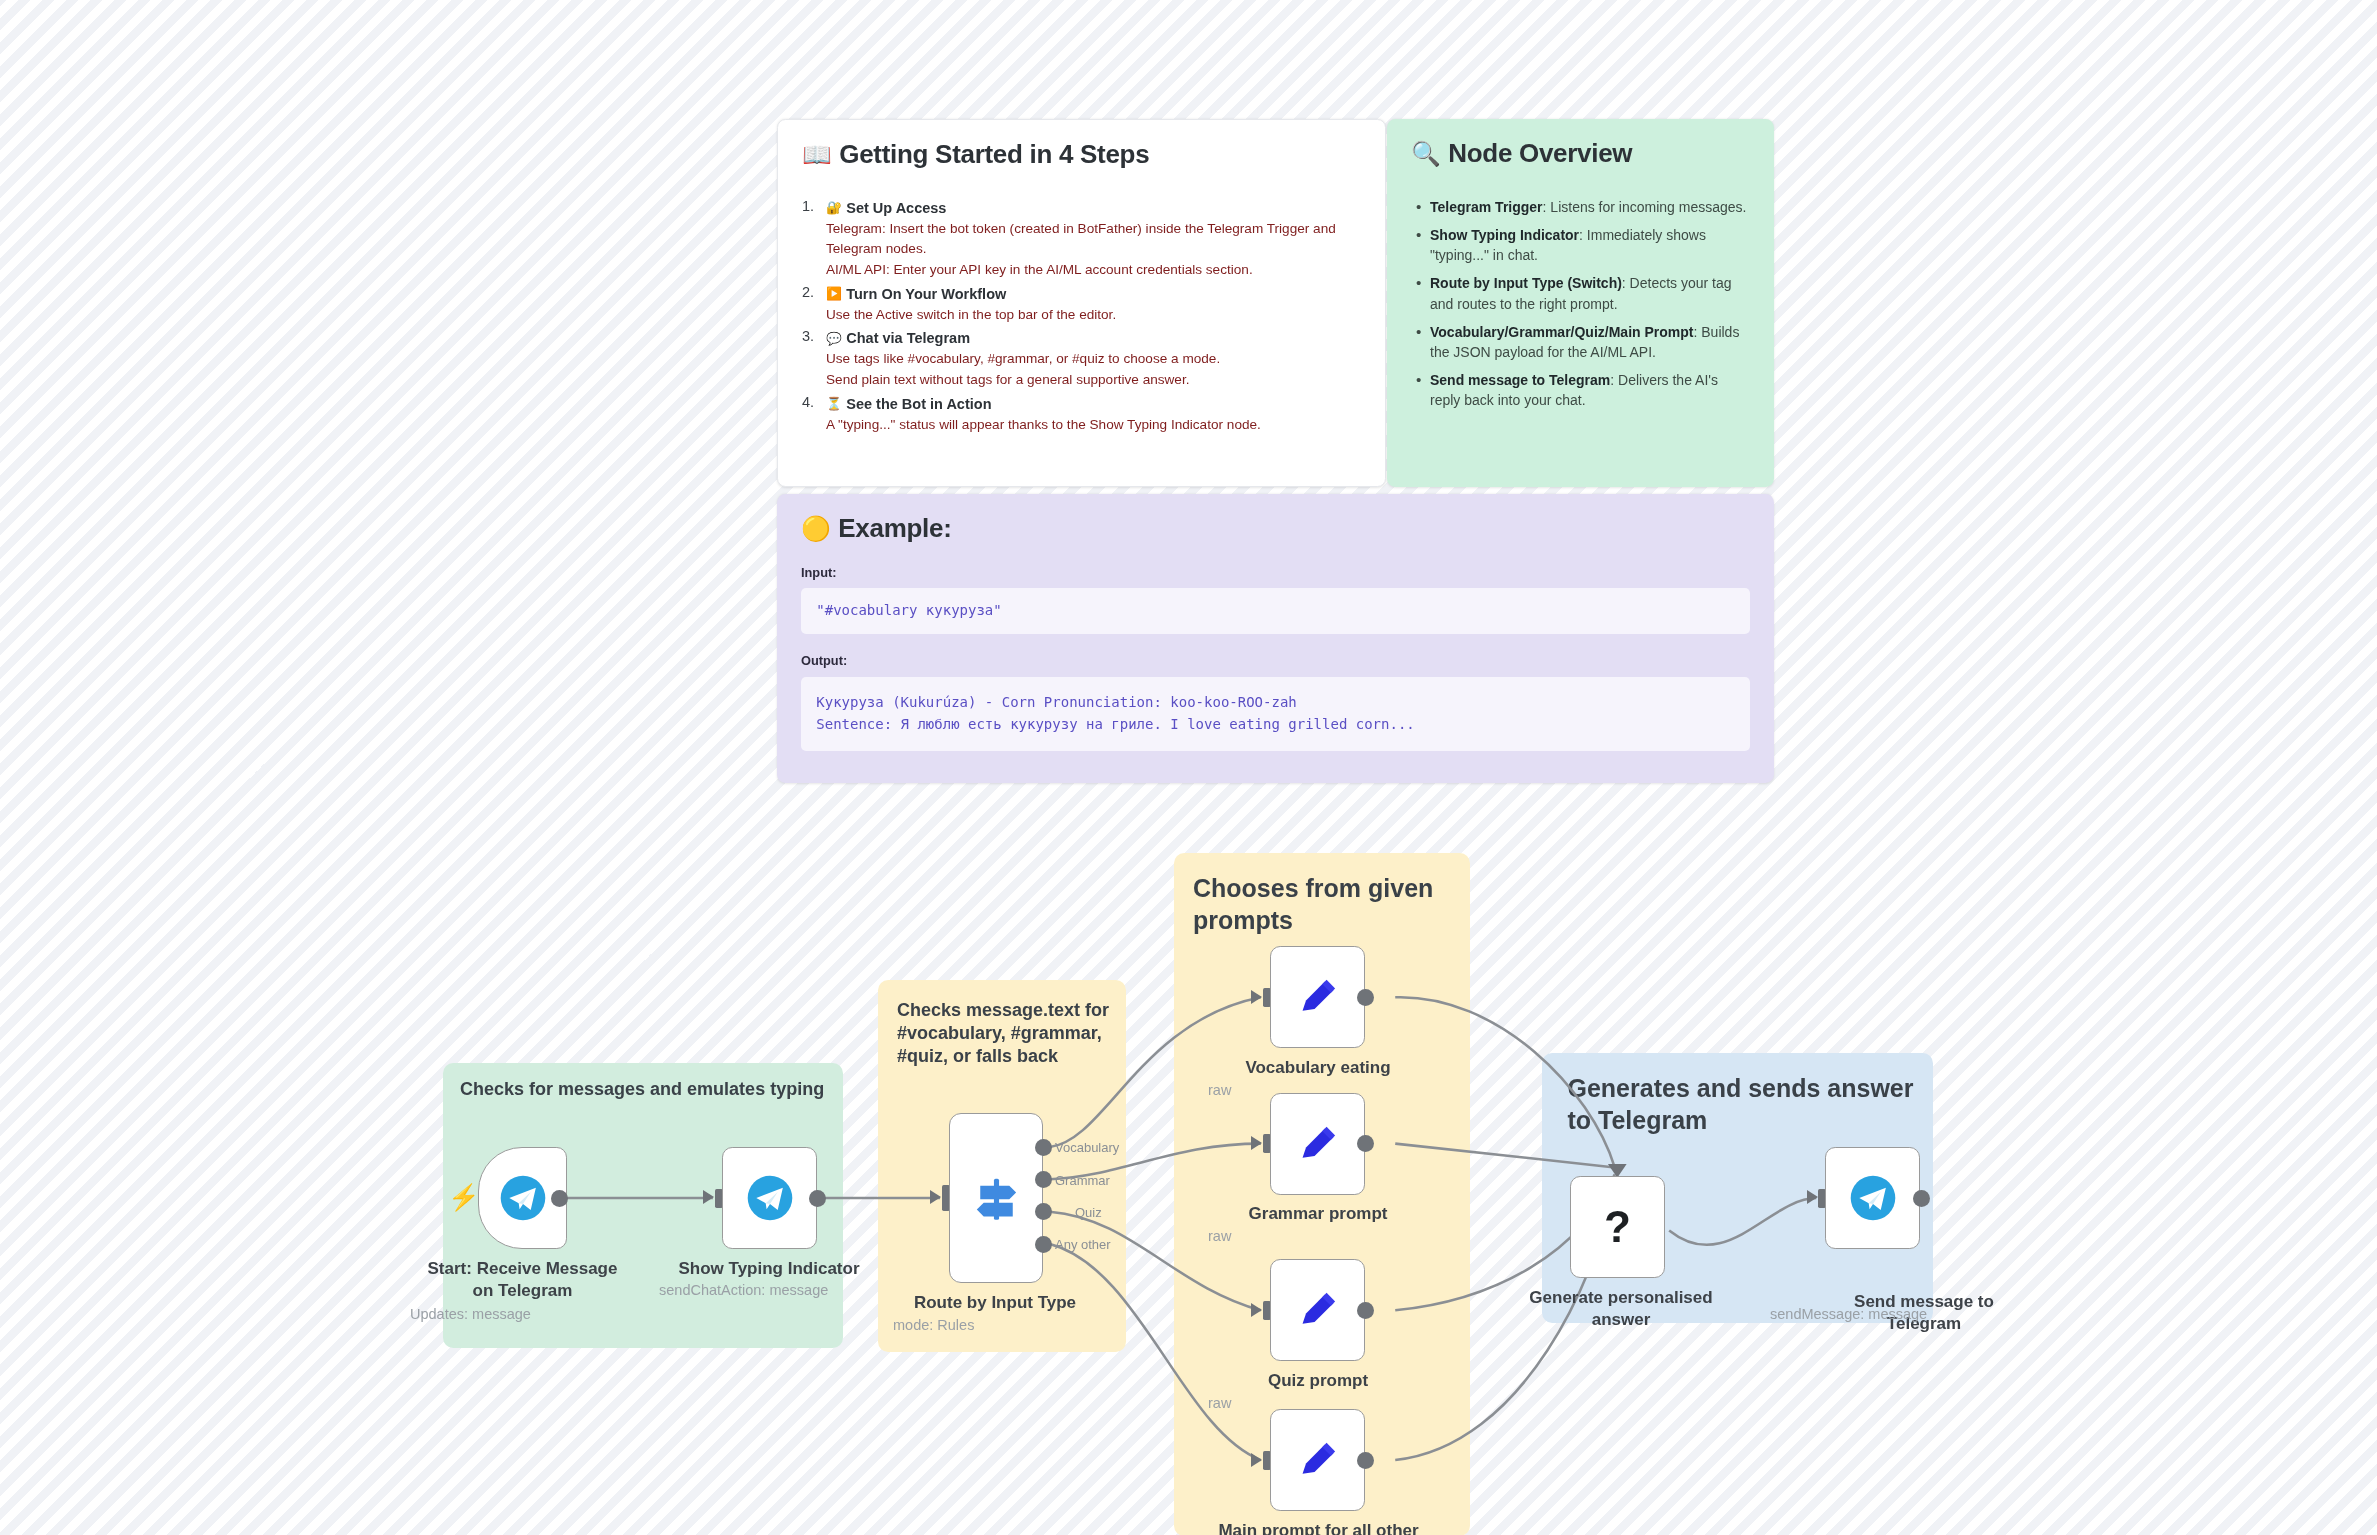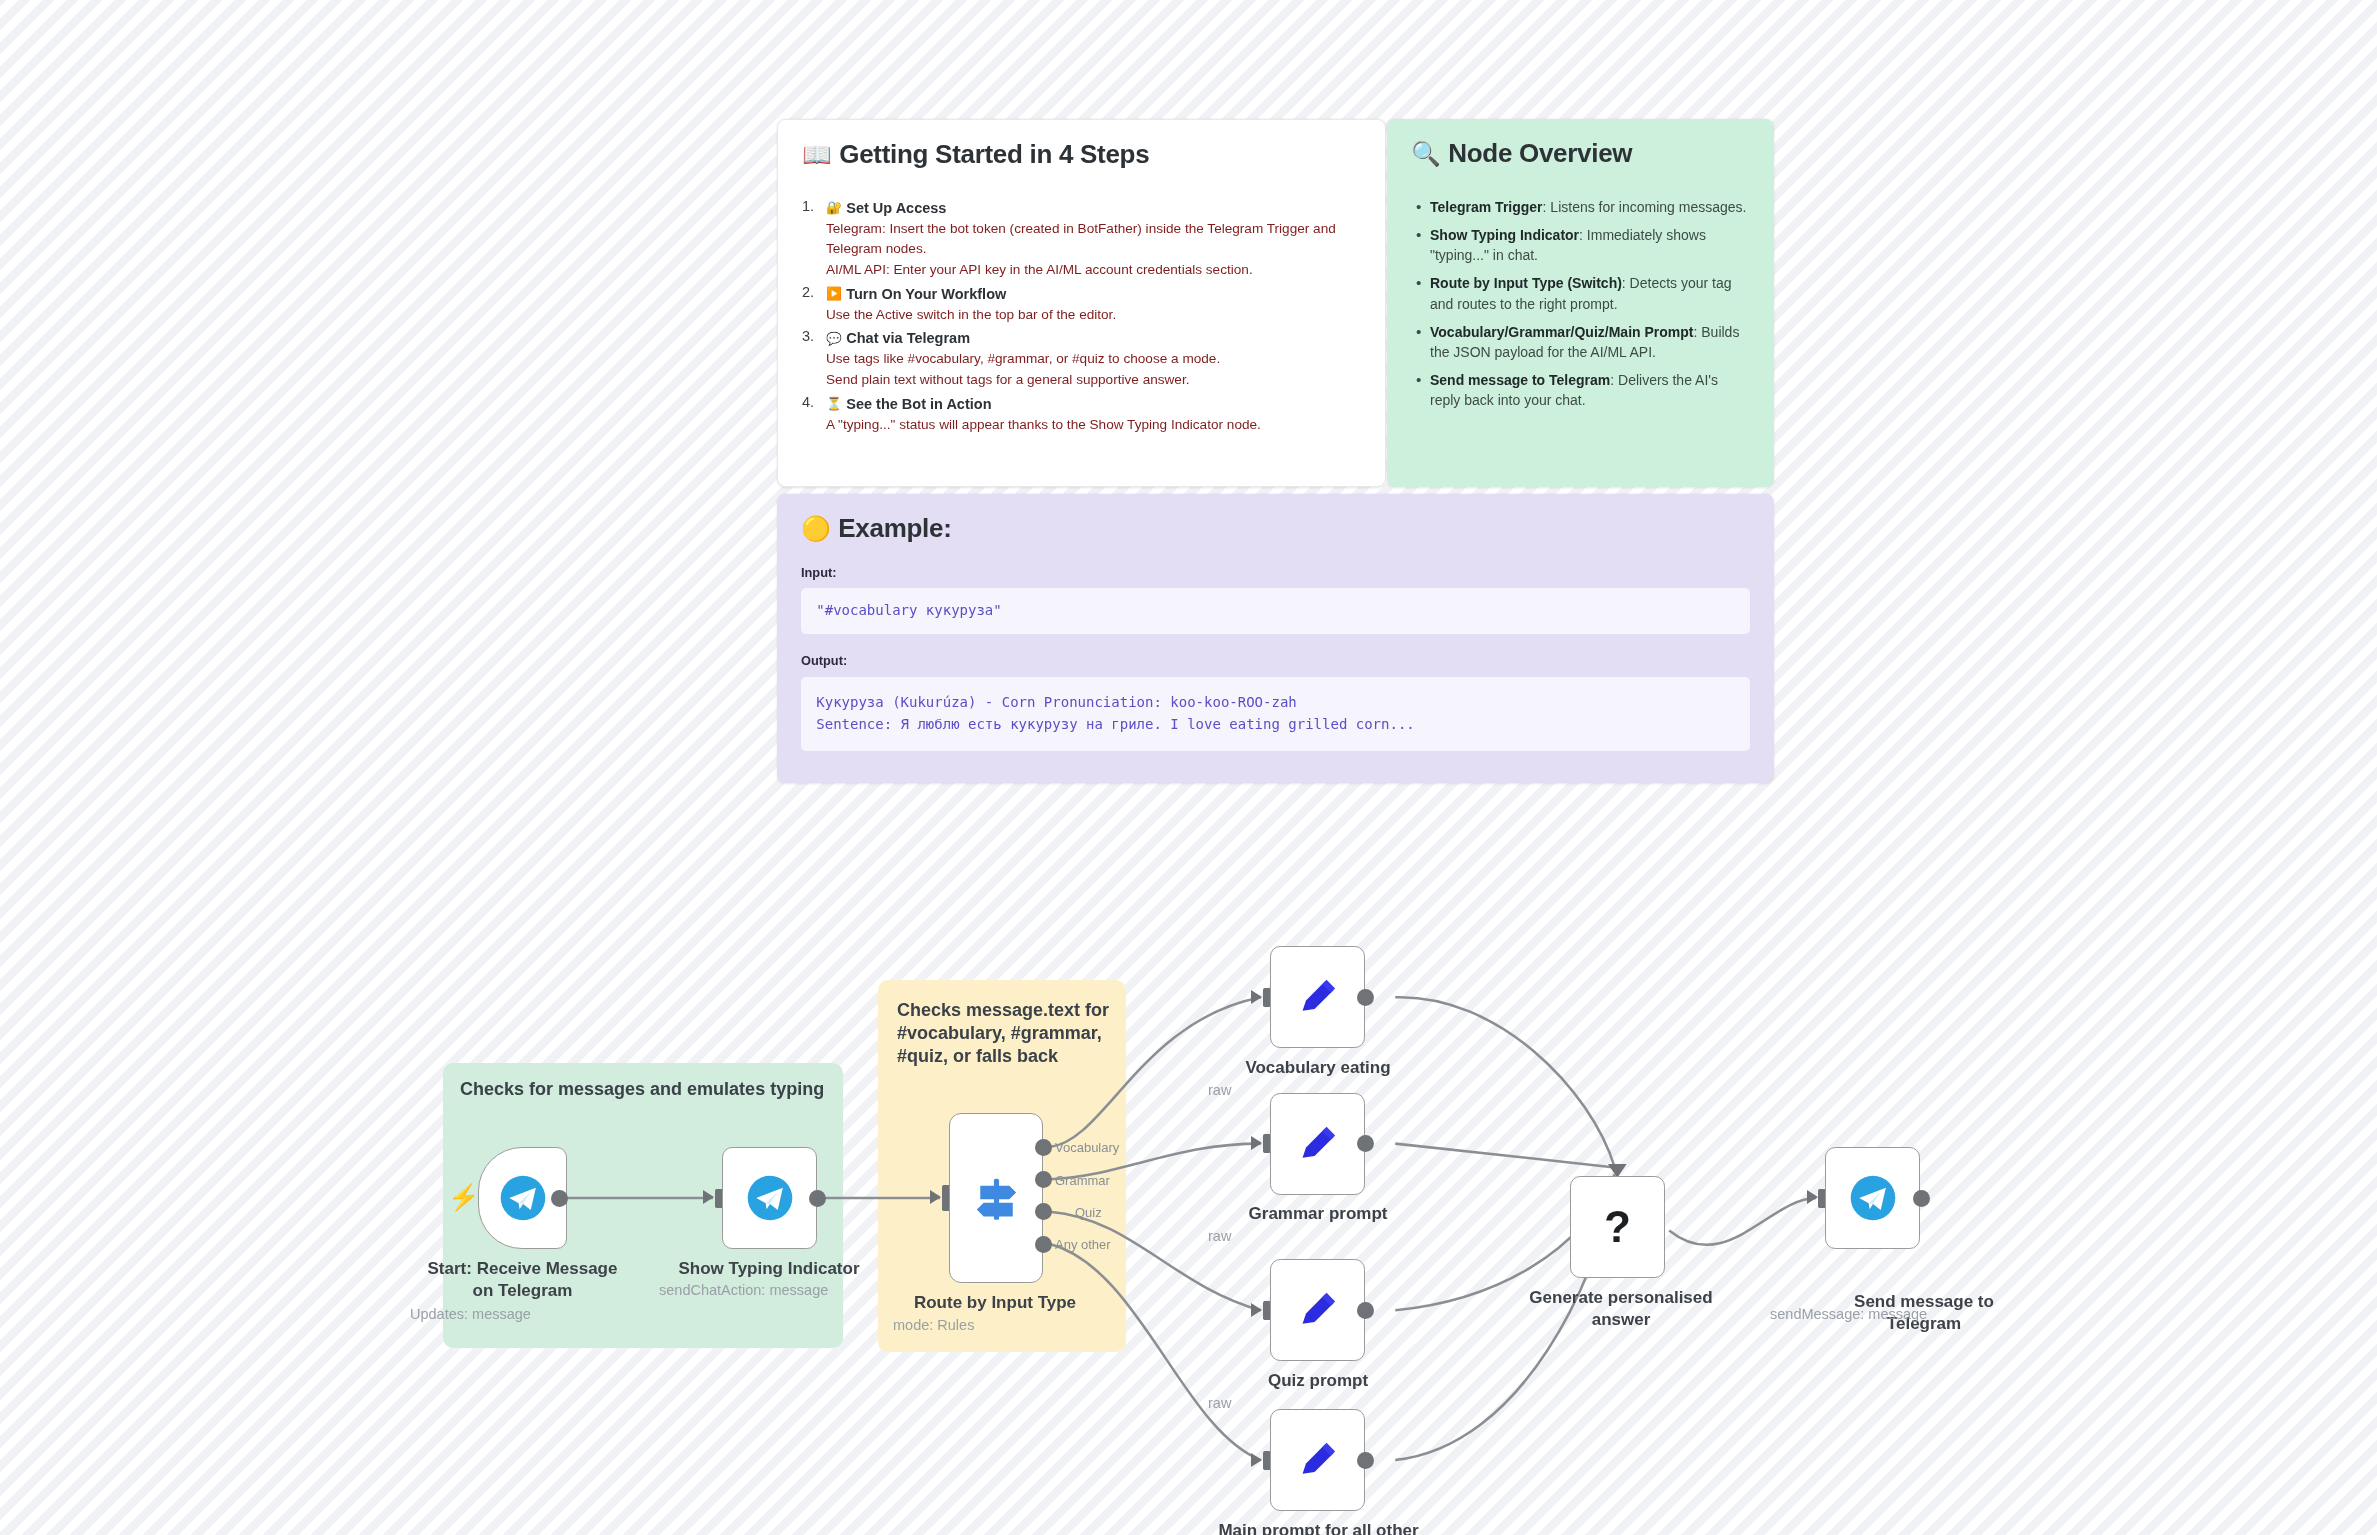--- a/index.html
+++ b/index.html
@@ -301,20 +301,26 @@
     <div class="io-box" style="padding:15.3px">Кукуруза (Kukurúza) - Corn Pronunciation: koo-koo-ROO-zah
 Sentence: Я люблю есть кукурузу на гриле. I love eating grilled corn...</div>
   </div>
 
   <div class="group" id="group-trigger">
     <div class="group-title">Checks for messages and emulates typing</div>
   </div>
   <div class="group" id="group-switch">
     <div class="group-title">Checks message.text for #vocabulary, #grammar, #quiz, or falls back</div>
   </div>
+  <div class="group" id="group-prompts">
+    <div class="group-title">Chooses from given prompts</div>
+  </div>
+  <div class="group" id="group-answer">
+    <div class="group-title">Generates and sends answer to Telegram</div>
+  </div>
 
   <svg id="wires" viewBox="0 0 2794 1805" width="2377" height="1536">
     <g fill="none" stroke="#8b8f94" stroke-width="3">
 
       <path d="M 653 1408 L 838 1408"></path>
 
       <path d="M 968 1408 L 1105 1408"></path>
 
       <path d="M 1234 1348 C 1300 1340 1340 1200 1482 1172"></path>
 

